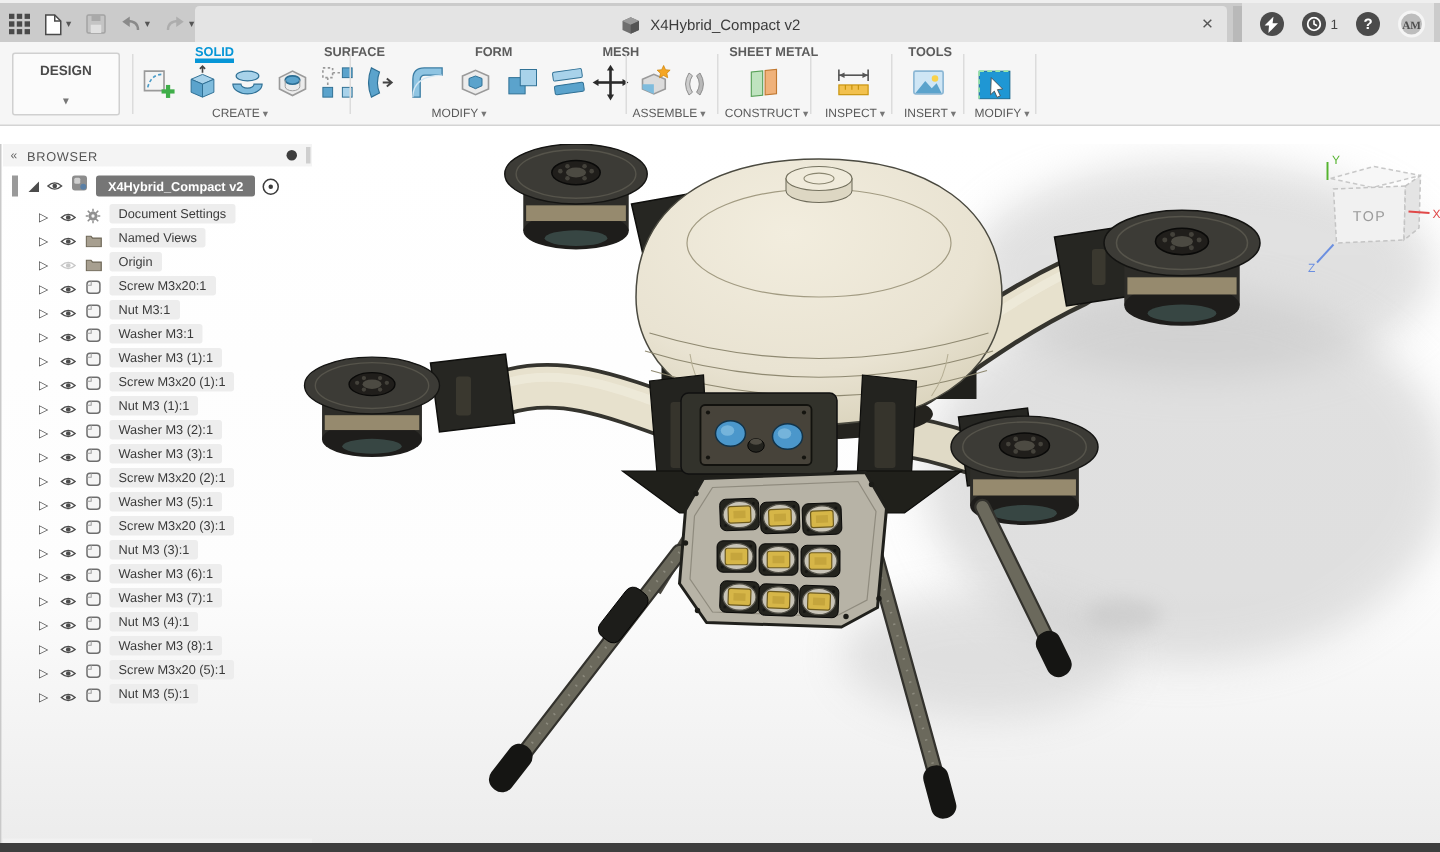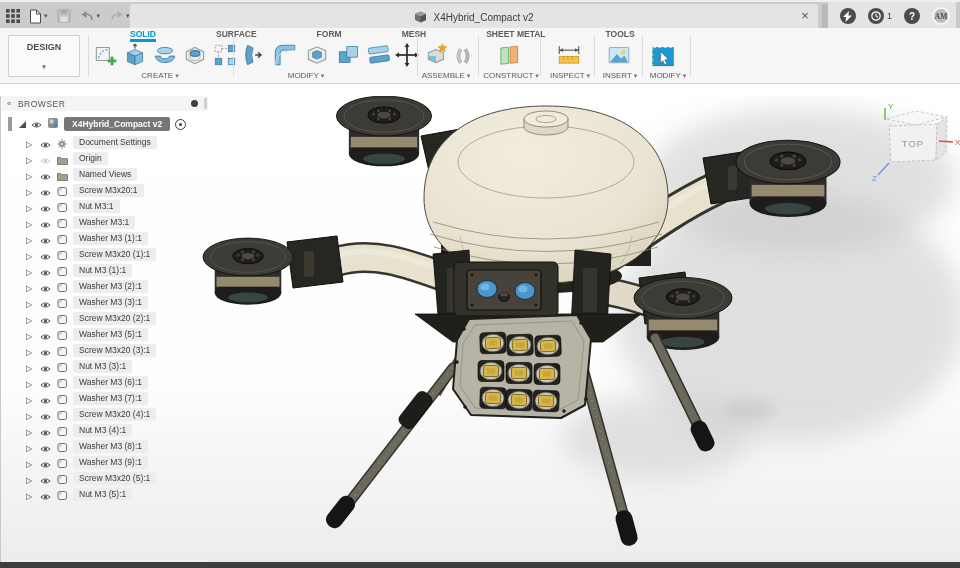--- a/index.html
+++ b/index.html
@@ -494,47 +494,47 @@
               <svg width="10" height="10" viewBox="0 0 10 10">
                 <path d="M5 0v2M5 8v2M0 5h2M8 5h2M1.5 1.5l1.4 1.4M7.1 7.1l1.4 1.4M8.5 1.5L7.1 2.9M2.9 7.1L1.5 8.5" stroke="#8f8f8f"></path>
                 <circle cx="5" cy="5" r="3" fill="#8f8f8f"></circle>
                 <circle cx="5" cy="5" r="1.1" fill="#f6f6f6"></circle>
               </svg>
             </span>
             <span class="pill">Document Settings</span>
           </div>
           <div class="trow">
             <span class="arr"></span>
-            <span class="eye off">
+            <span class="eye">
               <svg width="11" height="8" viewBox="0 0 12 8">
                 <path d="M1 4 Q6 -.5 11 4 Q6 8.5 1 4 Z" fill="none" stroke="#4d4d4d"></path>
                 <circle cx="6" cy="4" r="1.7" fill="#4d4d4d"></circle>
               </svg>
             </span>
             <span class="tic">
               <svg width="11" height="9" viewBox="0 0 11 9">
                 <path d="M.5 1.5h3.2l1 1.2h5.8v5.8H.5z" fill="#a79f90" stroke="#6e6757" stroke-width=".8"></path>
               </svg>
             </span>
-            <span class="pill">Origin</span>
-          </div>
-          <div class="trow">
-            <span class="arr"></span>
-            <span class="eye">
+            <span class="pill">Named Views</span>
+          </div>
+          <div class="trow">
+            <span class="arr"></span>
+            <span class="eye off">
               <svg width="11" height="8" viewBox="0 0 12 8">
                 <path d="M1 4 Q6 -.5 11 4 Q6 8.5 1 4 Z" fill="none" stroke="#4d4d4d"></path>
                 <circle cx="6" cy="4" r="1.7" fill="#4d4d4d"></circle>
               </svg>
             </span>
             <span class="tic">
               <svg width="11" height="9" viewBox="0 0 11 9">
                 <path d="M.5 1.5h3.2l1 1.2h5.8v5.8H.5z" fill="#a79f90" stroke="#6e6757" stroke-width=".8"></path>
               </svg>
             </span>
-            <span class="pill">Named Views</span>
+            <span class="pill">Origin</span>
           </div>
           <div class="trow">
             <span class="arr"></span>
             <span class="eye">
               <svg width="11" height="8" viewBox="0 0 12 8">
                 <path d="M1 4 Q6 -.5 11 4 Q6 8.5 1 4 Z" fill="none" stroke="#4d4d4d"></path>
                 <circle cx="6" cy="4" r="1.7" fill="#4d4d4d"></circle>
               </svg>
             </span>
             <span class="tic">
@@ -760,69 +760,37 @@
                 <path d="M1 4 Q6 -.5 11 4 Q6 8.5 1 4 Z" fill="none" stroke="#4d4d4d"></path>
                 <circle cx="6" cy="4" r="1.7" fill="#4d4d4d"></circle>
               </svg>
             </span>
             <span class="tic">
               <svg width="11" height="11" viewBox="0 0 11 11">
                 <rect x="1" y="1.5" width="8.6" height="8" rx="2" fill="#f5f5f5" stroke="#6e6e6e"></rect>
                 <path d="M1 4.2 L3.8 4.2 L3.8 1.5" fill="none" stroke="#9e9e9e" stroke-width=".7"></path>
               </svg>
             </span>
-            <span class="pill">Screw M3x20 (4):1</span>
-          </div>
-          <div class="trow">
-            <span class="arr"></span>
-            <span class="eye">
-              <svg width="11" height="8" viewBox="0 0 12 8">
-                <path d="M1 4 Q6 -.5 11 4 Q6 8.5 1 4 Z" fill="none" stroke="#4d4d4d"></path>
-                <circle cx="6" cy="4" r="1.7" fill="#4d4d4d"></circle>
-              </svg>
-            </span>
-            <span class="tic">
-              <svg width="11" height="11" viewBox="0 0 11 11">
-                <rect x="1" y="1.5" width="8.6" height="8" rx="2" fill="#f5f5f5" stroke="#6e6e6e"></rect>
-                <path d="M1 4.2 L3.8 4.2 L3.8 1.5" fill="none" stroke="#9e9e9e" stroke-width=".7"></path>
-              </svg>
-            </span>
             <span class="pill">Nut M3 (4):1</span>
           </div>
           <div class="trow">
             <span class="arr"></span>
             <span class="eye">
               <svg width="11" height="8" viewBox="0 0 12 8">
                 <path d="M1 4 Q6 -.5 11 4 Q6 8.5 1 4 Z" fill="none" stroke="#4d4d4d"></path>
                 <circle cx="6" cy="4" r="1.7" fill="#4d4d4d"></circle>
               </svg>
             </span>
             <span class="tic">
               <svg width="11" height="11" viewBox="0 0 11 11">
                 <rect x="1" y="1.5" width="8.6" height="8" rx="2" fill="#f5f5f5" stroke="#6e6e6e"></rect>
                 <path d="M1 4.2 L3.8 4.2 L3.8 1.5" fill="none" stroke="#9e9e9e" stroke-width=".7"></path>
               </svg>
             </span>
             <span class="pill">Washer M3 (8):1</span>
-          </div>
-          <div class="trow">
-            <span class="arr"></span>
-            <span class="eye">
-              <svg width="11" height="8" viewBox="0 0 12 8">
-                <path d="M1 4 Q6 -.5 11 4 Q6 8.5 1 4 Z" fill="none" stroke="#4d4d4d"></path>
-                <circle cx="6" cy="4" r="1.7" fill="#4d4d4d"></circle>
-              </svg>
-            </span>
-            <span class="tic">
-              <svg width="11" height="11" viewBox="0 0 11 11">
-                <rect x="1" y="1.5" width="8.6" height="8" rx="2" fill="#f5f5f5" stroke="#6e6e6e"></rect>
-                <path d="M1 4.2 L3.8 4.2 L3.8 1.5" fill="none" stroke="#9e9e9e" stroke-width=".7"></path>
-              </svg>
-            </span>
-            <span class="pill">Washer M3 (9):1</span>
           </div>
           <div class="trow">
             <span class="arr"></span>
             <span class="eye">
               <svg width="11" height="8" viewBox="0 0 12 8">
                 <path d="M1 4 Q6 -.5 11 4 Q6 8.5 1 4 Z" fill="none" stroke="#4d4d4d"></path>
                 <circle cx="6" cy="4" r="1.7" fill="#4d4d4d"></circle>
               </svg>
             </span>
             <span class="tic">

